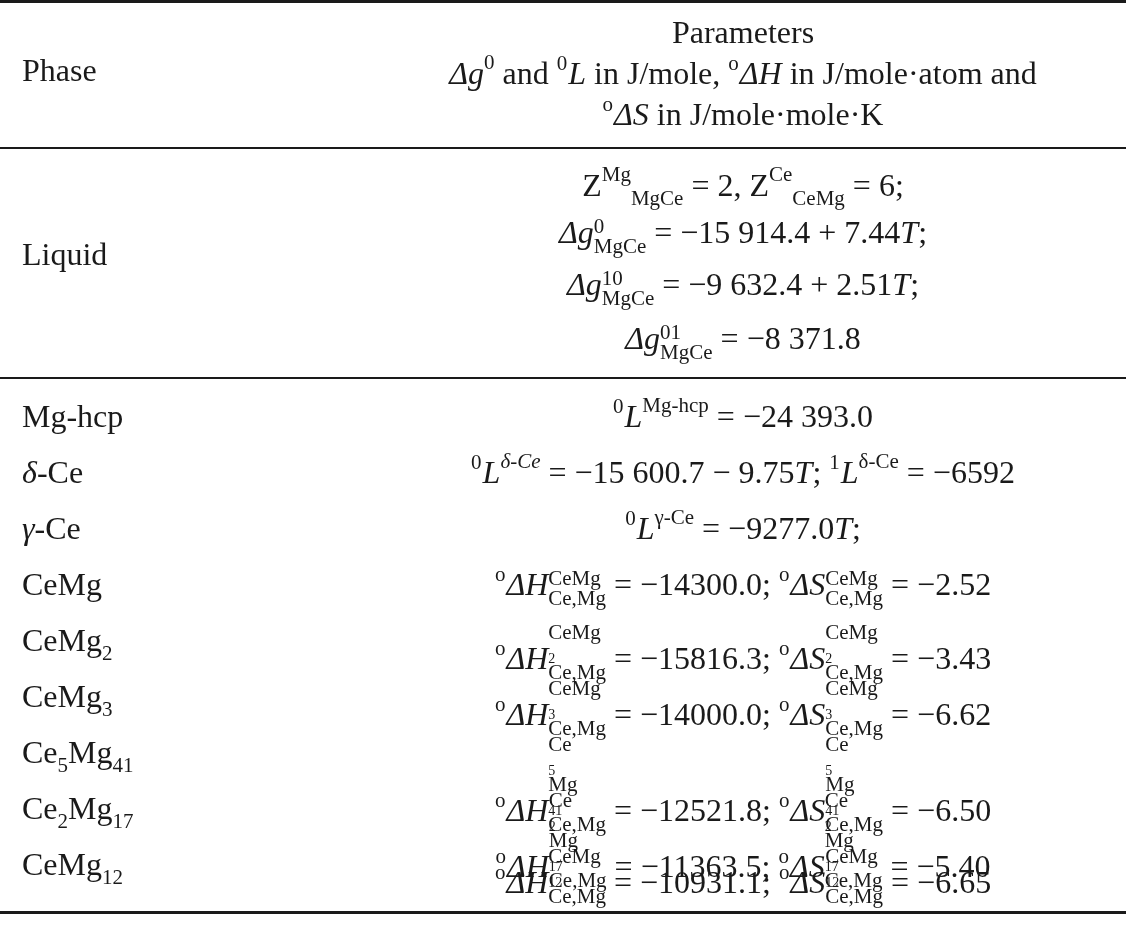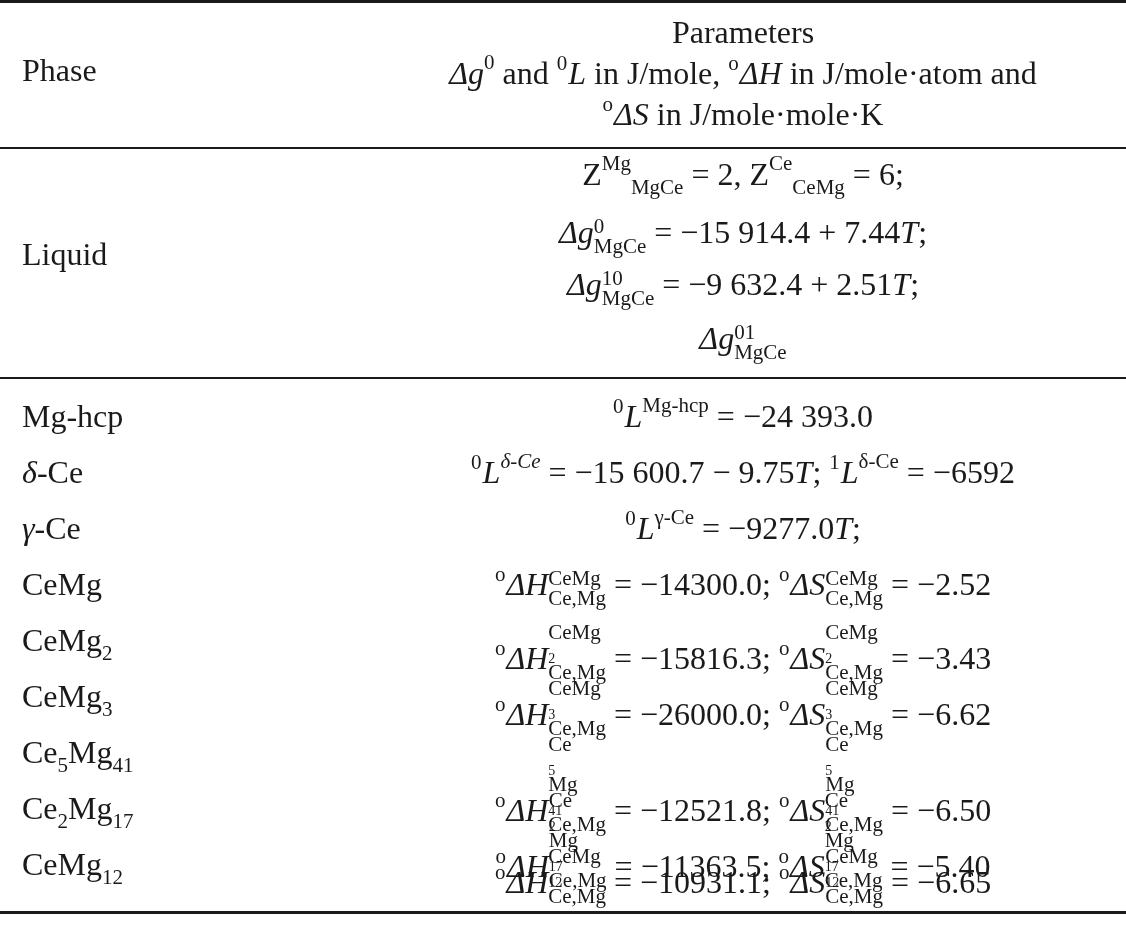--- a/index.html
+++ b/index.html
@@ -39,31 +39,31 @@
   <div class="cell center" style="top:55px">
     <span class="it">Δg</span><sup>0</sup><span> and </span><span class="degpre">0</span><span class="it">L</span><span> in J/mole, </span><span class="degpre">o</span><span class="it">ΔH</span><span> in J/mole·atom and</span>
   </div>
   <div class="cell center" style="top:96px">
     <span class="degpre">o</span><span class="it">ΔS</span><span> in J/mole·mole·K</span>
   </div>
 
   <div class="rule mid1"></div>
 
   <div class="cell phase" style="top:236px">Liquid</div>
-  <div class="cell center" style="top:156px">
+  <div class="cell center" style="top:167px">
     <span>Z</span><sup>Mg</sup><sub>MgCe</sub><span> = 2, </span><span>Z</span><sup>Ce</sup><sub>CeMg</sub><span> = 6;</span>
   </div>
   <div class="cell center" style="top:214px">
     <span class="it">Δg</span><span class="stack"><span>0</span><span>MgCe</span></span><span> = −15 914.4 + 7.44</span><span class="it">T</span><span>;</span>
   </div>
   <div class="cell center" style="top:266px">
     <span class="it">Δg</span><span class="stack"><span>10</span><span>MgCe</span></span><span> = −9 632.4 + 2.51</span><span class="it">T</span><span>;</span>
   </div>
   <div class="cell center" style="top:320px">
-    <span class="it">Δg</span><span class="stack"><span>01</span><span>MgCe</span></span>
+    <span class="it">Δg</span><span class="stack"><span>01</span><span>MgCe</span></span><span> = −8 371.8</span>
   </div>
 
   <div class="rule mid2"></div>
 
   <div class="cell phase" style="top:398px">Mg-hcp</div>
   <div class="cell phase" style="top:454px"><span class="it">δ</span><span>-Ce</span></div>
   <div class="cell phase" style="top:510px"><span class="it">γ</span><span>-Ce</span></div>
   <div class="cell phase" style="top:566px">CeMg</div>
   <div class="cell phase" style="top:622px"><span>CeMg</span><sub>2</sub></div>
   <div class="cell phase" style="top:678px"><span>CeMg</span><sub>3</sub></div>
@@ -81,21 +81,21 @@
     <span class="degpre">0</span><span class="it">L</span><sup>γ-Ce</sup><span> = −9277.0</span><span class="it">T</span><span>;</span>
   </div>
 
   <div class="cell center" style="top:566px">
     <span class="degpre">o</span><span class="it">ΔH</span><span class="stack"><span>CeMg</span><span>Ce,Mg</span></span><span> = −14300.0</span><span>; </span><span class="degpre">o</span><span class="it">ΔS</span><span class="stack"><span>CeMg</span><span>Ce,Mg</span></span><span> = −2.52</span>
   </div>
   <div class="cell center" style="top:622px">
     <span class="degpre">o</span><span class="it">ΔH</span><span class="stack"><span><span>CeMg</span><sub class="n">2</sub></span><span>Ce,Mg</span></span><span> = −15816.3</span><span>; </span><span class="degpre">o</span><span class="it">ΔS</span><span class="stack"><span><span>CeMg</span><sub class="n">2</sub></span><span>Ce,Mg</span></span><span> = −3.43</span>
   </div>
   <div class="cell center" style="top:678px">
-    <span class="degpre">o</span><span class="it">ΔH</span><span class="stack"><span><span>CeMg</span><sub class="n">3</sub></span><span>Ce,Mg</span></span><span> = −26000.0</span><span>; </span><span class="degpre">o</span><span class="it">ΔS</span><span class="stack"><span><span>CeMg</span><sub class="n">3</sub></span><span>Ce,Mg</span></span><span> = −6.62</span>
+    <span class="degpre">o</span><span class="it">ΔH</span><span class="stack"><span><span>CeMg</span><sub class="n">3</sub></span><span>Ce,Mg</span></span><span> = −14000.0</span><span>; </span><span class="degpre">o</span><span class="it">ΔS</span><span class="stack"><span><span>CeMg</span><sub class="n">3</sub></span><span>Ce,Mg</span></span><span> = −6.62</span>
   </div>
   <div class="cell center" style="top:734px">
     <span class="degpre">o</span><span class="it">ΔH</span><span class="stack"><span><span>Ce</span><sub class="n">5</sub><span>Mg</span><sub class="n">41</sub></span><span>Ce,Mg</span></span><span> = −12521.8</span><span>; </span><span class="degpre">o</span><span class="it">ΔS</span><span class="stack"><span><span>Ce</span><sub class="n">5</sub><span>Mg</span><sub class="n">41</sub></span><span>Ce,Mg</span></span><span> = −6.50</span>
   </div>
   <div class="cell center" style="top:790px">
     <span class="degpre">o</span><span class="it">ΔH</span><span class="stack"><span><span>Ce</span><sub class="n">2</sub><span>Mg</span><sub class="n">17</sub></span><span>Ce,Mg</span></span><span> = −11363.5</span><span>; </span><span class="degpre">o</span><span class="it">ΔS</span><span class="stack"><span><span>Ce</span><sub class="n">2</sub><span>Mg</span><sub class="n">17</sub></span><span>Ce,Mg</span></span><span> = −5.40</span>
   </div>
   <div class="cell center" style="top:846px">
     <span class="degpre">o</span><span class="it">ΔH</span><span class="stack"><span><span>CeMg</span><sub class="n">12</sub></span><span>Ce,Mg</span></span><span> = −10931.1</span><span>; </span><span class="degpre">o</span><span class="it">ΔS</span><span class="stack"><span><span>CeMg</span><sub class="n">12</sub></span><span>Ce,Mg</span></span><span> = −6.65</span>
   </div>

